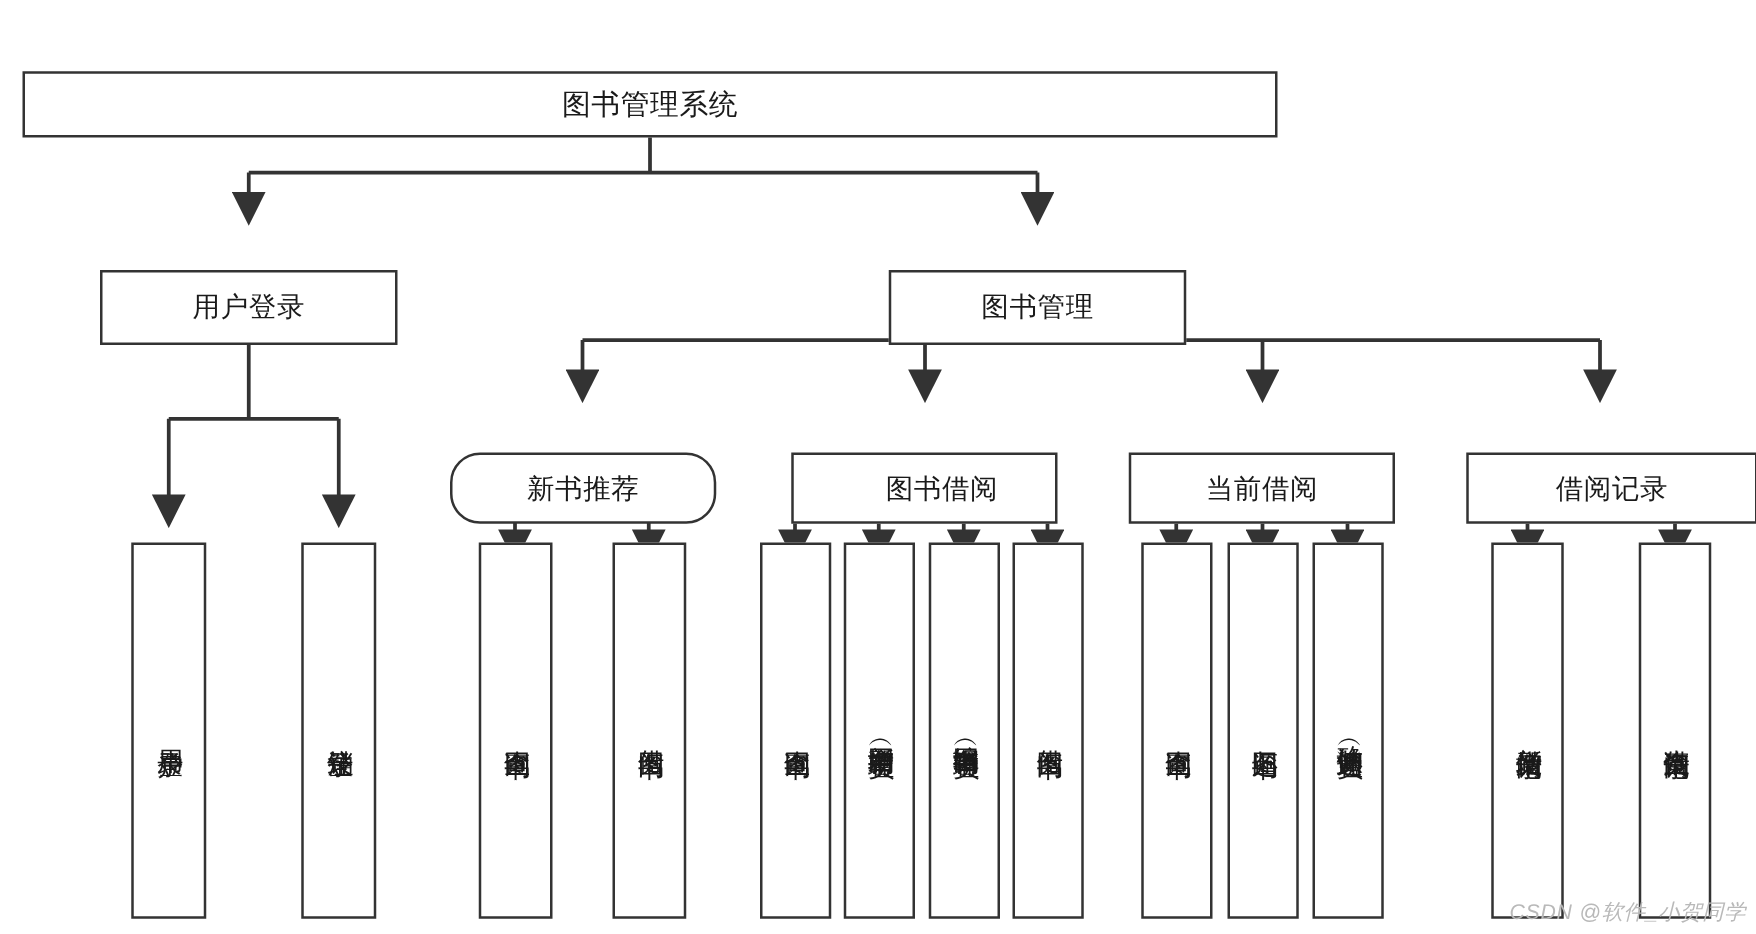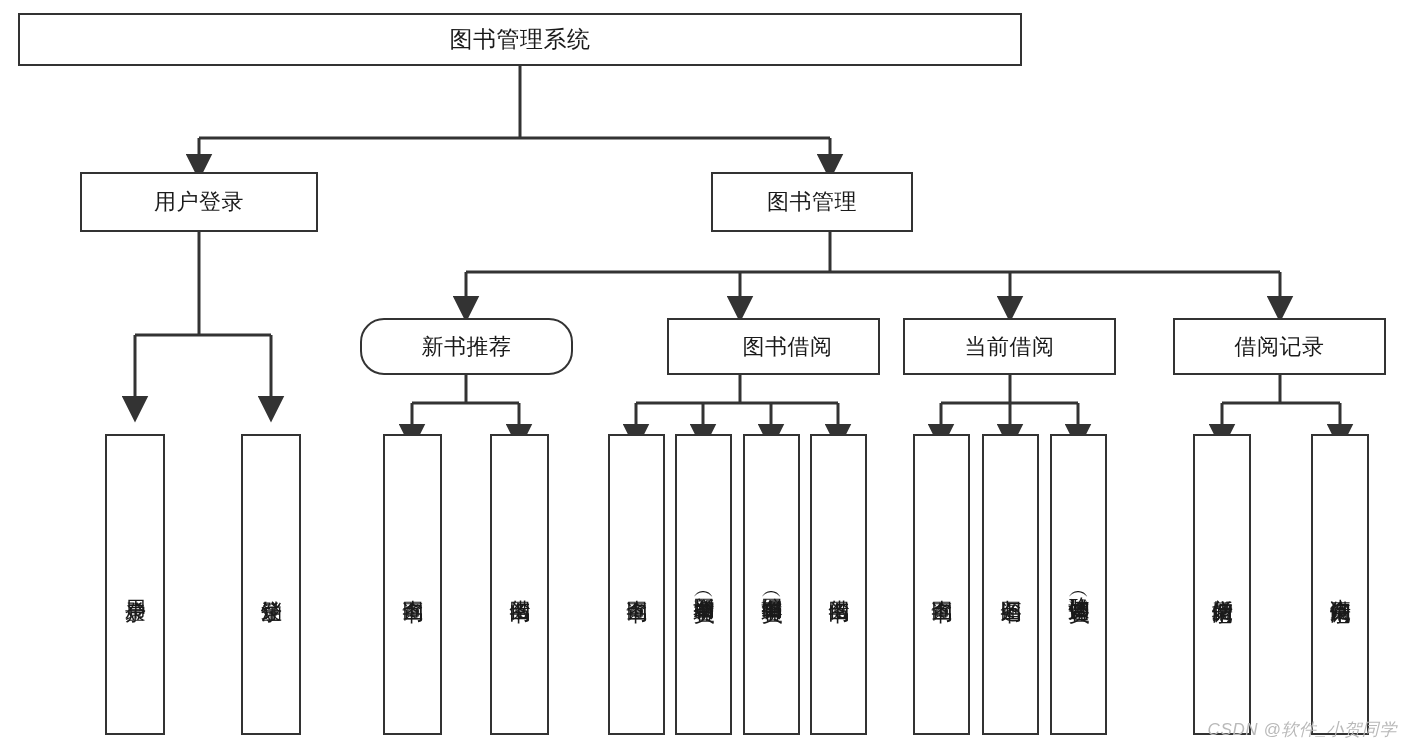--- a/index.html
+++ b/index.html
@@ -32,20 +32,21 @@
     background: #ffffff;
     display: flex;
     align-items: center;
     justify-content: center;
     color: #1a1a1a;
     line-height: 1.18;
   }
   .node.horiz {
     font-size: 22px;
     letter-spacing: 0.5px;
+    margin-top: 44px;
   }
   .node.vert {
     writing-mode: vertical-rl;
     text-orientation: upright;
     font-size: 21px;
     letter-spacing: 1px;
     padding: 4px 0;
   }
   .node.vert .vtext {
     writing-mode: vertical-rl;
@@ -120,29 +121,29 @@
       <path d="M1222,403 L1222,428" marker-end="url(#arrow)"></path>
       <path d="M1340,403 L1340,428" marker-end="url(#arrow)"></path>
 
     </g>
   </svg>
 
   <div class="node horiz root" style="left:18px; top:13px; width:1004px; height:53px;">图书管理系统</div>
 
   <div class="node horiz" style="left:80px; top:172px; width:238px; height:60px;">用户登录</div>
 
-  <div class="node horiz" style="left:711px; top:172px; width:202px; height:60px;">图书管理</div>
+  <div class="node horiz" style="left:711px; top:172px; width:238px; height:60px;">图书管理</div>
 
   <div class="node horiz" style="left:360px; top:318px; width:213px; height:57px;border-radius:24px;">新书推荐</div>
 
-  <div class="node horiz" style="left:667px; top:318px; width:213px; height:57px;padding-left:28px;">图书借阅</div>
+  <div class="node horiz" style="left:633px; top:318px; width:213px; height:57px;padding-left:28px;">图书借阅</div>
 
   <div class="node horiz" style="left:903px; top:318px; width:213px; height:57px;font-family:Liberation Serif, serif;">当前借阅</div>
 
-  <div class="node horiz" style="left:1173px; top:318px; width:213px; height:57px;">借阅记录</div>
+  <div class="node horiz" style="left:1173px; top:318px; width:233px; height:57px;">借阅记录</div>
 
   <div class="node vert" style="left:105px; top:434px; width:60px; height:301px;">
     <span class="vtext">用户登录</span>
   </div>
 
   <div class="node vert" style="left:241px; top:434px; width:60px; height:301px;">
     <span class="vtext">注销登录</span>
   </div>
 
   <div class="node vert" style="left:383px; top:434px; width:59px; height:301px;">

